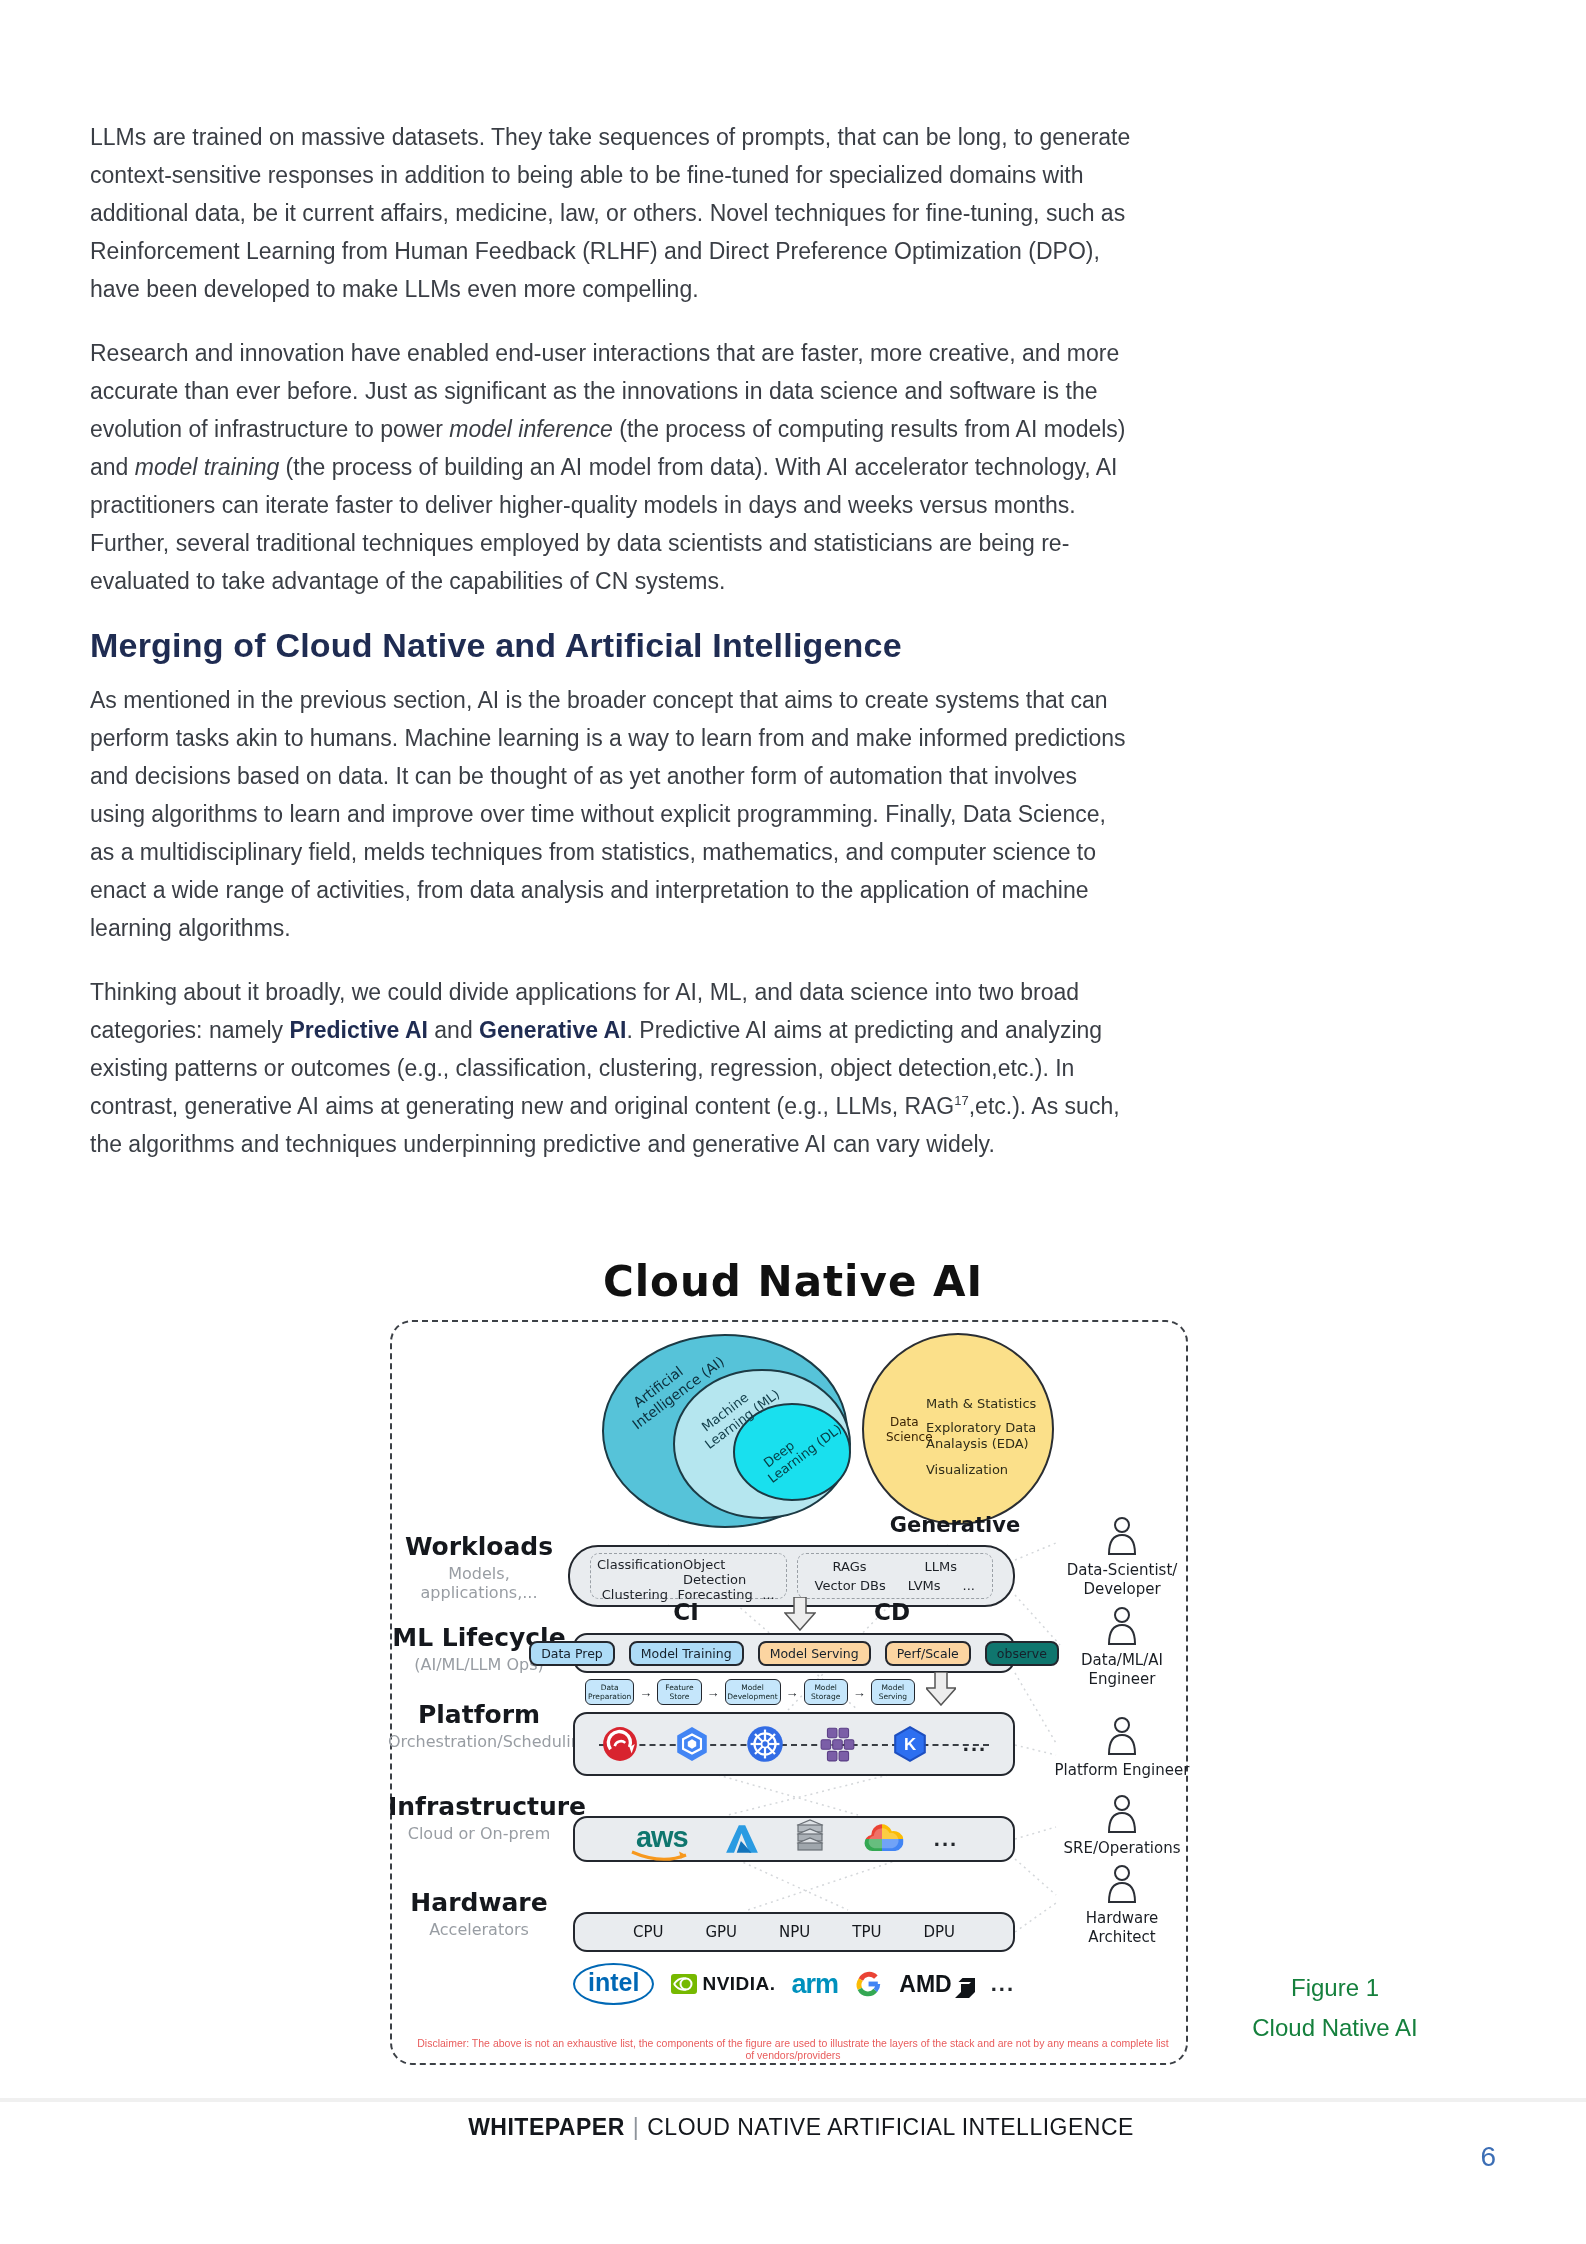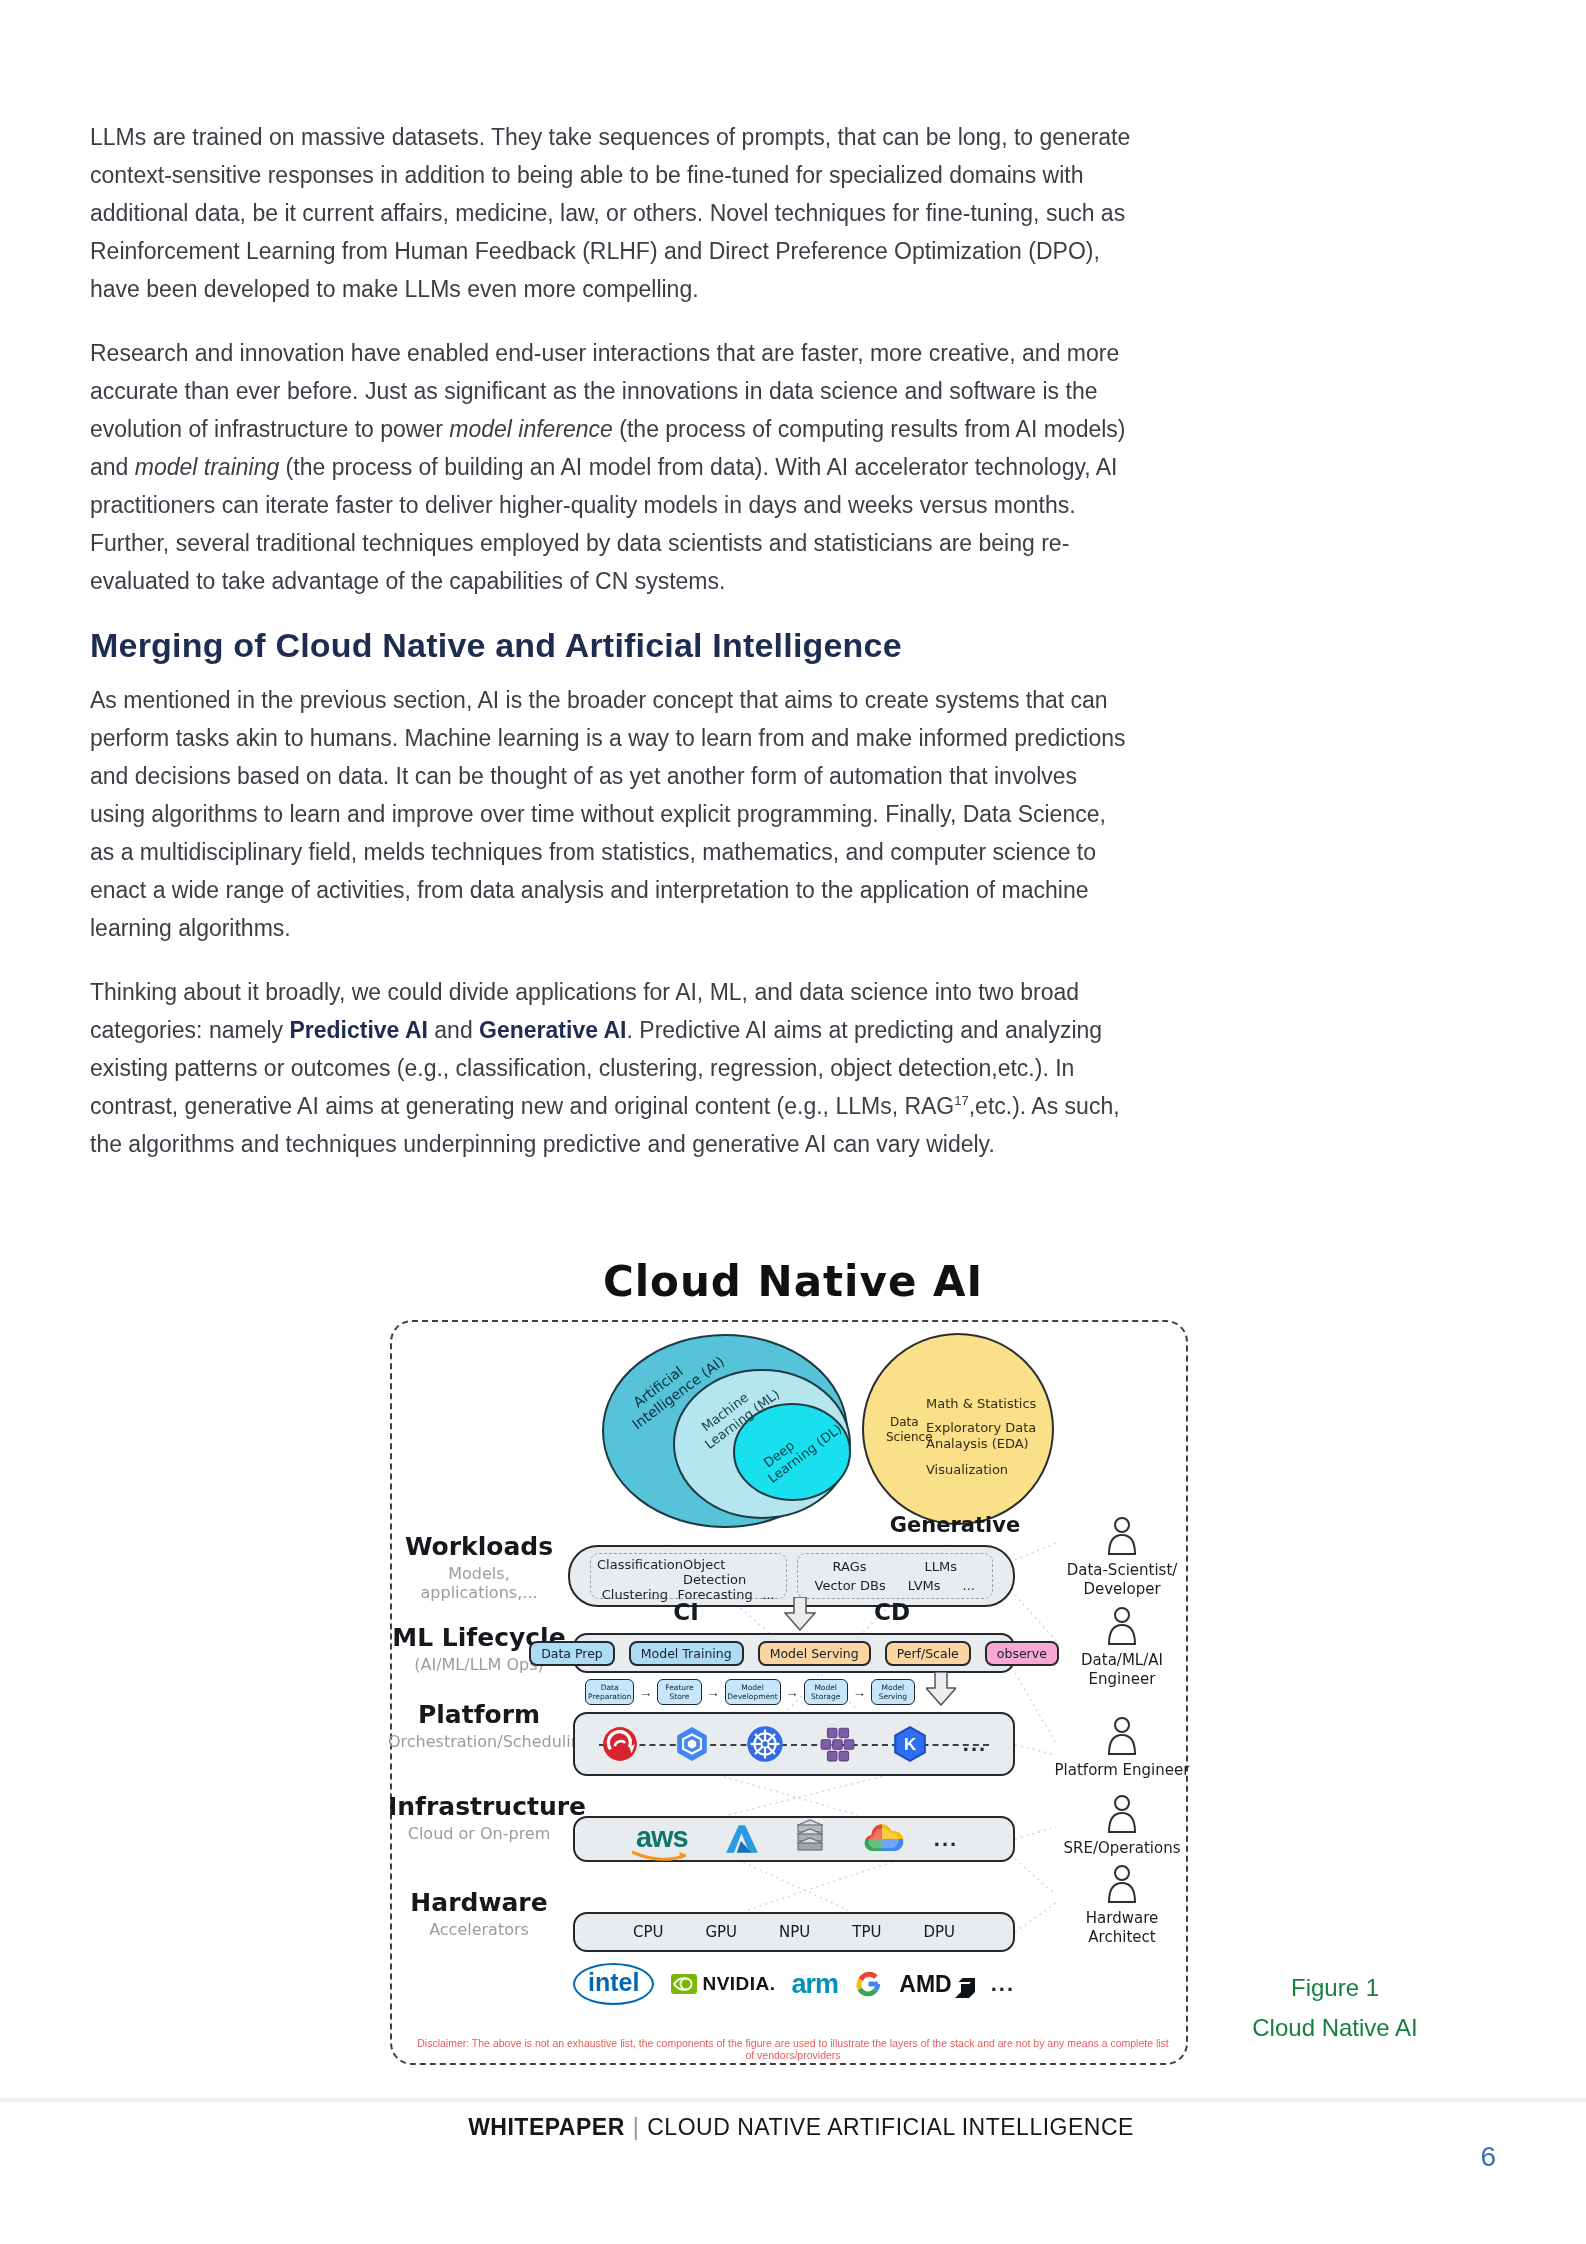--- a/index.html
+++ b/index.html
@@ -42,21 +42,21 @@
 
   .cicd { position:absolute; font-size:23px; font-weight:700; color:#15181d; width:60px; text-align:center; }
   .big-arrow { position:absolute; }
 
   .lc-box { left:185px; top:378px; width:442px; height:40px; display:flex; align-items:center;
     justify-content:center; gap:14px; }
   .pill { border:2px solid #23272e; border-radius:8px; font-size:12.5px; color:#16202b;
     padding:3px 10px; white-space:nowrap; }
   .pill-blue { background:#aedcf7; }
   .pill-orange { background:#fcd5a1; }
-  .pill-green { background:#f9a8d4; }
+  .pill-green { background:#0f766e; }
 
   .flow { position:absolute; left:197px; top:421px; width:330px; height:32px;
     display:flex; align-items:center; gap:5px; }
   .flow-pill { background:#c5e6fb; border:1.6px solid #23272e; border-radius:6px;
     width:56px; min-height:26px; font-size:7.5px; line-height:9px; color:#122; text-align:center;
     display:flex; align-items:center; justify-content:center; padding:2px; }
   .flow-arrow { font-size:13px; color:#1c2026; }
 
   .pf-box { left:185px; top:457px; width:442px; height:64px; }
   .pf-inner { position:relative; width:100%; height:100%; display:flex; align-items:center;

